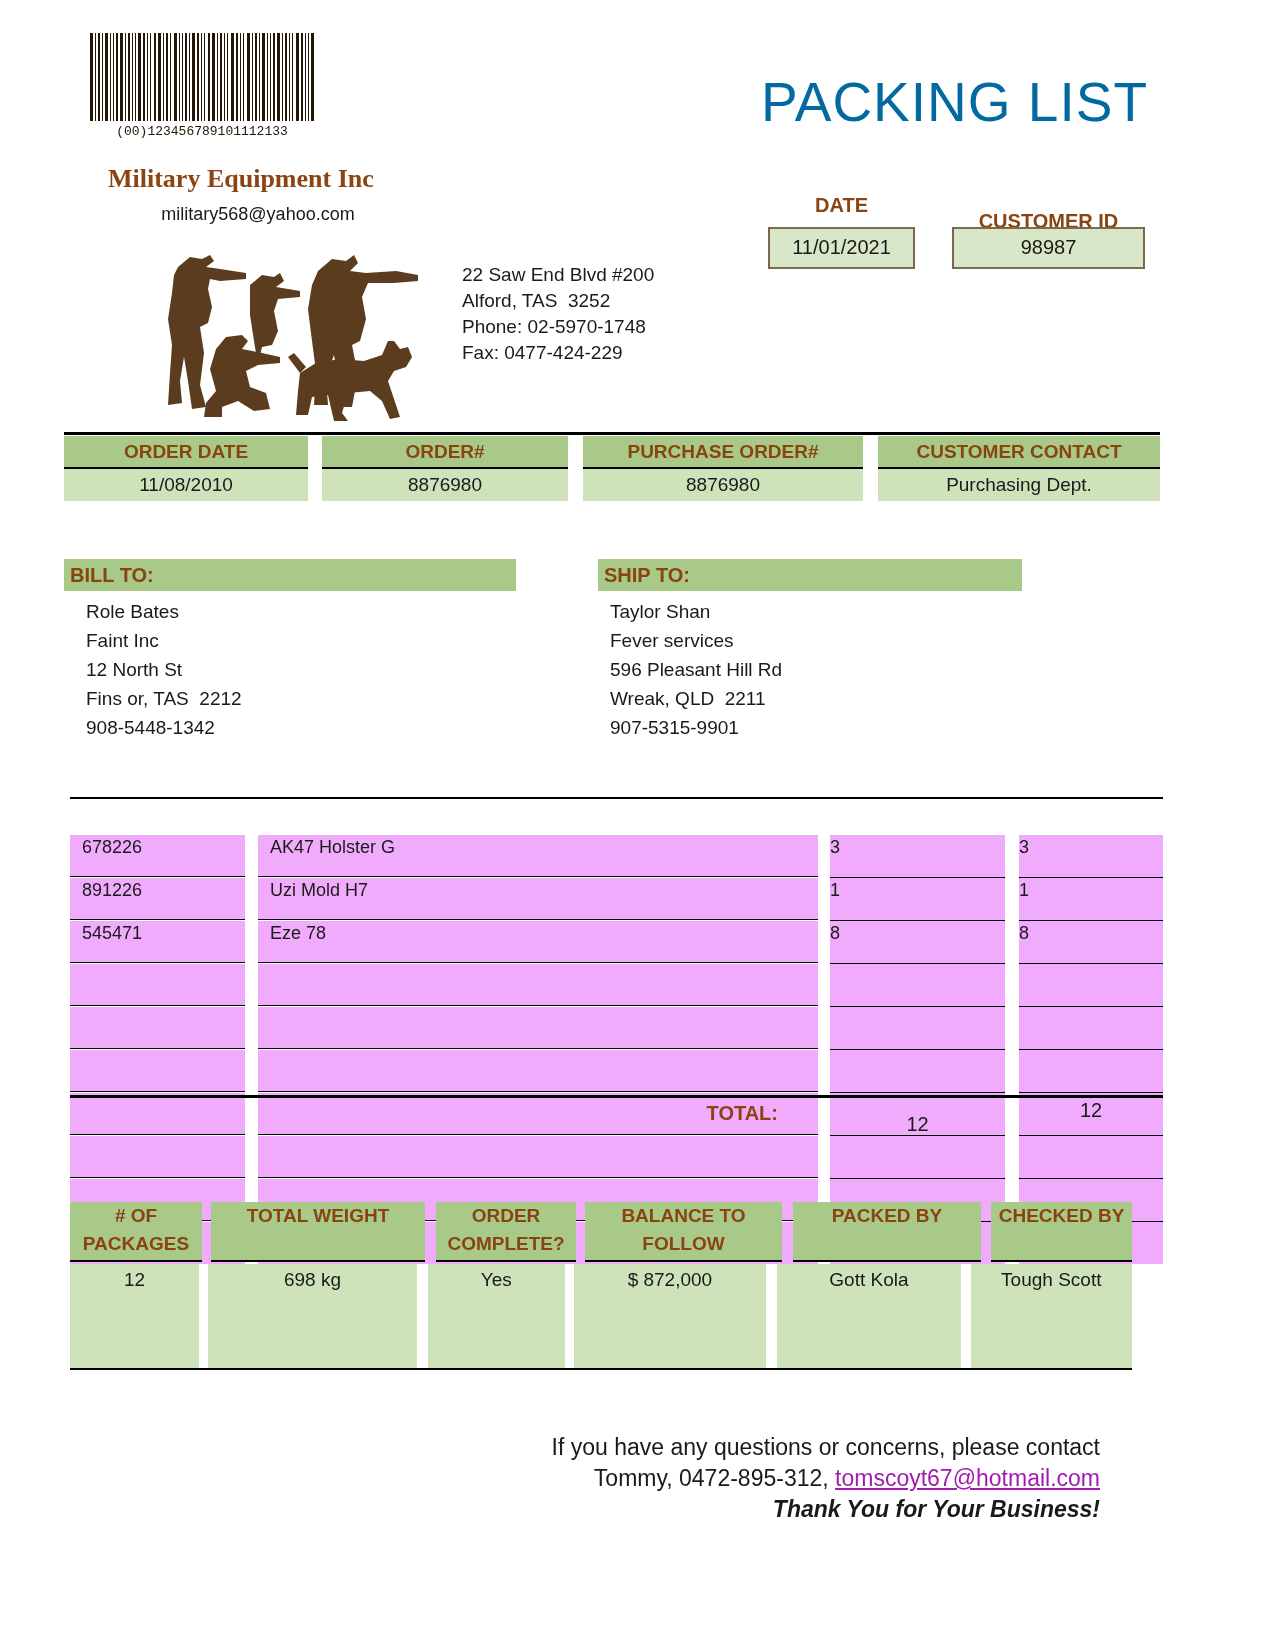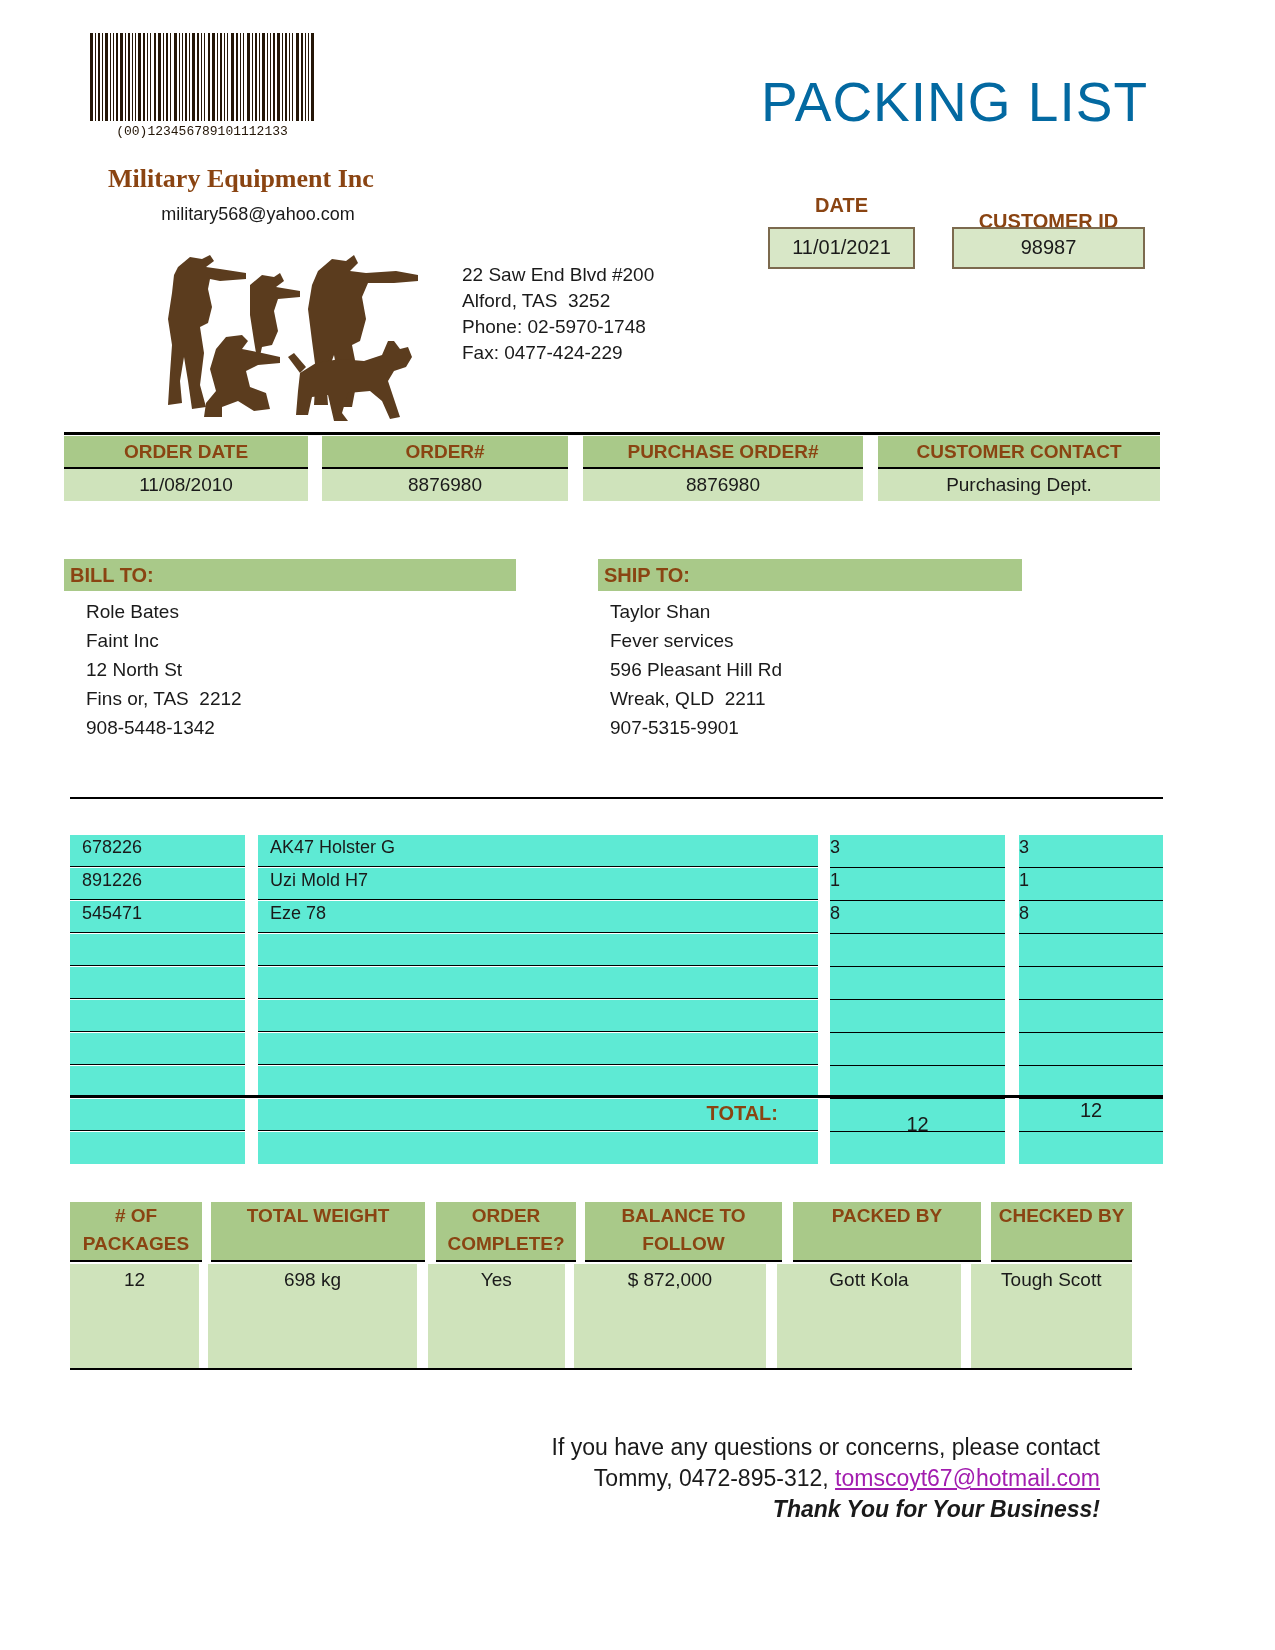--- a/index.html
+++ b/index.html
@@ -40,21 +40,21 @@
   
   .party-bar {
     background:#a9c989; height:32px; line-height:32px;
     font-size:20px; font-weight:bold; color:#8a4412; padding-left:6px; box-sizing:border-box;
   }
   .party-line { font-size:19px; line-height:29px; }
 
   
   .it-h { height:33px; line-height:33px; }
   .it-c {
-    background:#5eead4; height:32px; line-height:25px; font-size:18px;
+    background:#f0abfc; height:42px; line-height:25px; font-size:18px;
     border-bottom:1px solid #000;
   }
   .it-item { text-align:left; padding-left:12px; box-sizing:border-box; }
   .it-desc { text-align:left; padding-left:12px; box-sizing:border-box; }
   .hline { background:#000; }
   .total-label { font-size:20px; font-weight:bold; color:#8a4412; }
   .total-num { font-size:20px; }
 
   
   .sm-h {

